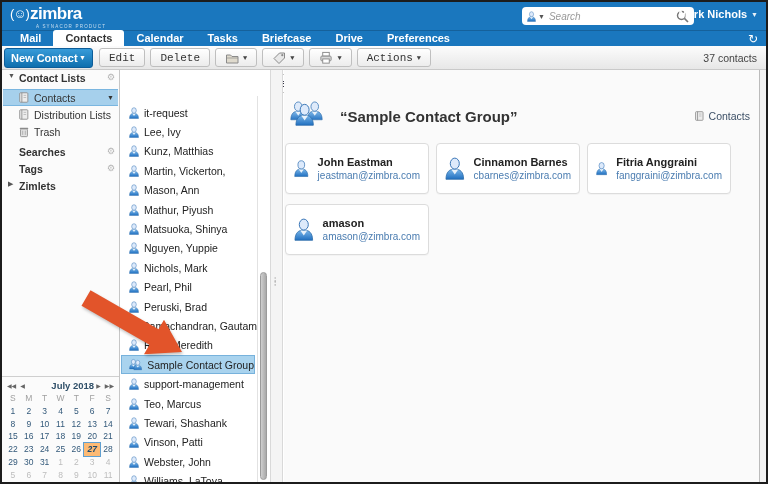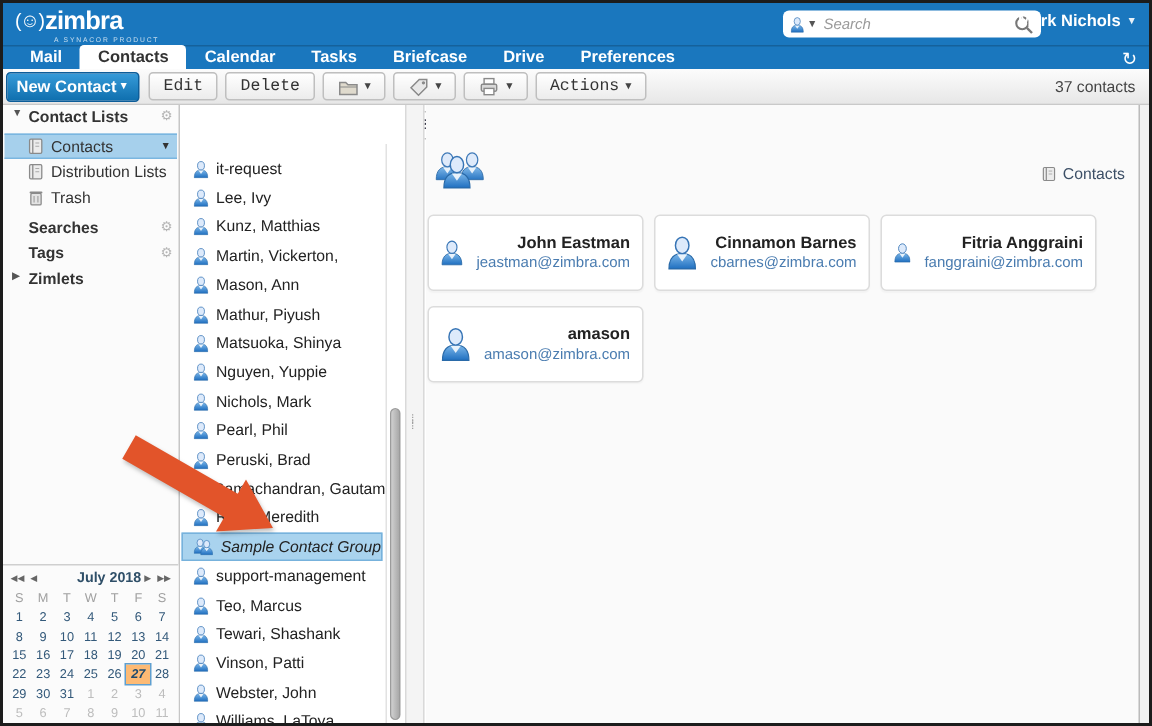--- a/index.html
+++ b/index.html
@@ -88,21 +88,21 @@
   .abtn.wide { min-width:31px; }
   .abtn.sel { background:#a6d0ec; }
 
   
   .listcol { position:absolute; left:119px; top:0; bottom:0; width:149px; background:#fff; }
   .rows { position:absolute; top:33px; left:0; right:13px; }
   .lrow { height:19.4px; display:flex; align-items:center; gap:5px; padding-left:8px;
             font-size:10.5px; color:#222; white-space:nowrap; }
   .lrow .g-ico { display:none; }
   .lrow.is-group .g-ico { display:block; }
-  .lrow.sel { background:#a9d3ee; border:1px solid #77b2dc; margin-right:2px; padding-left:7px;font-style:italic; }
+  .lrow.sel { background:#a9d3ee; border:1px solid #77b2dc; margin-right:2px; padding-left:7px; }
   .list-scroll { position:absolute; right:2px; top:26px; bottom:0; width:11px;
             border-left:1px solid #e2e2e2; }
   .list-thumb { position:absolute; left:2px; right:1px; top:176px; bottom:2px;
             background:linear-gradient(90deg,#cfcfcf,#a9a9a9); border:1px solid #9b9b9b; border-radius:4px; }
 
   
   .splitter { position:absolute; left:268px; top:0; bottom:0; width:13px; background:#f4f4f4;
             border-left:1px solid #d9d9d9; border-right:1px solid #d9d9d9; }
   .grip { position:absolute; top:208px; left:3px; color:#9a9a9a; font-size:8px; line-height:4px;
             letter-spacing:0; }
@@ -113,21 +113,21 @@
             border-left:1px solid #bbb; }
   .grp-icon { position:absolute; left:6px; top:26px; }
   .grp-title { position:absolute; left:56px; top:38px; font-size:15px; font-weight:bold; color:#333; }
   .folder-label { position:absolute; right:16px; top:40px; display:flex; align-items:center; gap:4px;
             font-size:10.5px; color:#3c4f66; }
   .cards { position:absolute; left:1px; top:73px; display:grid;
             grid-template-columns:repeat(3,144px); column-gap:7px; row-gap:10px; }
   .card { width:144px; height:51px; background:#fff; border:1px solid #dcdcdc; border-radius:4px;
             display:flex; align-items:center; padding:0 8px; gap:9px;
             box-shadow:0 1px 1px rgba(0,0,0,0.03); }
-  .card-name { font-size:11px; font-weight:bold; color:#222; line-height:14px;text-align:right; }
+  .card-name { font-size:11px; font-weight:bold; color:#222; line-height:14px; }
   .card-email { font-size:10px; color:#4a7cb0; line-height:13px; }
 
   
   .callout { position:absolute; left:76px; top:288px; z-index:20; pointer-events:none;
             filter:drop-shadow(1px 2px 1.5px rgba(0,0,0,0.25)); }
 
   .hidden-defs { position:absolute; width:0; height:0; overflow:hidden; }
 </style>
 </head>
 <body>
@@ -642,20 +642,21 @@
     </div>
 
     <div class="splitter">
       <div class="grip">⁞<br>⁞</div>
     </div>
 
     <div class="content">
       <svg class="grp-icon" width="44" height="36" viewBox="0 0 40 30">
         <use href="#icon-group-lg"></use>
       </svg>
+      <div class="grp-title">“Sample Contact Group”</div>
       <div class="folder-label">
         <svg width="11" height="12" viewBox="0 0 14 14">
             <use href="#icon-book"></use>
           </svg>
         <span>Contacts</span>
       </div>
       <div class="cards">
 
           <div class="card">
             <svg width="30" height="37" viewBox="0 0 20 24">

